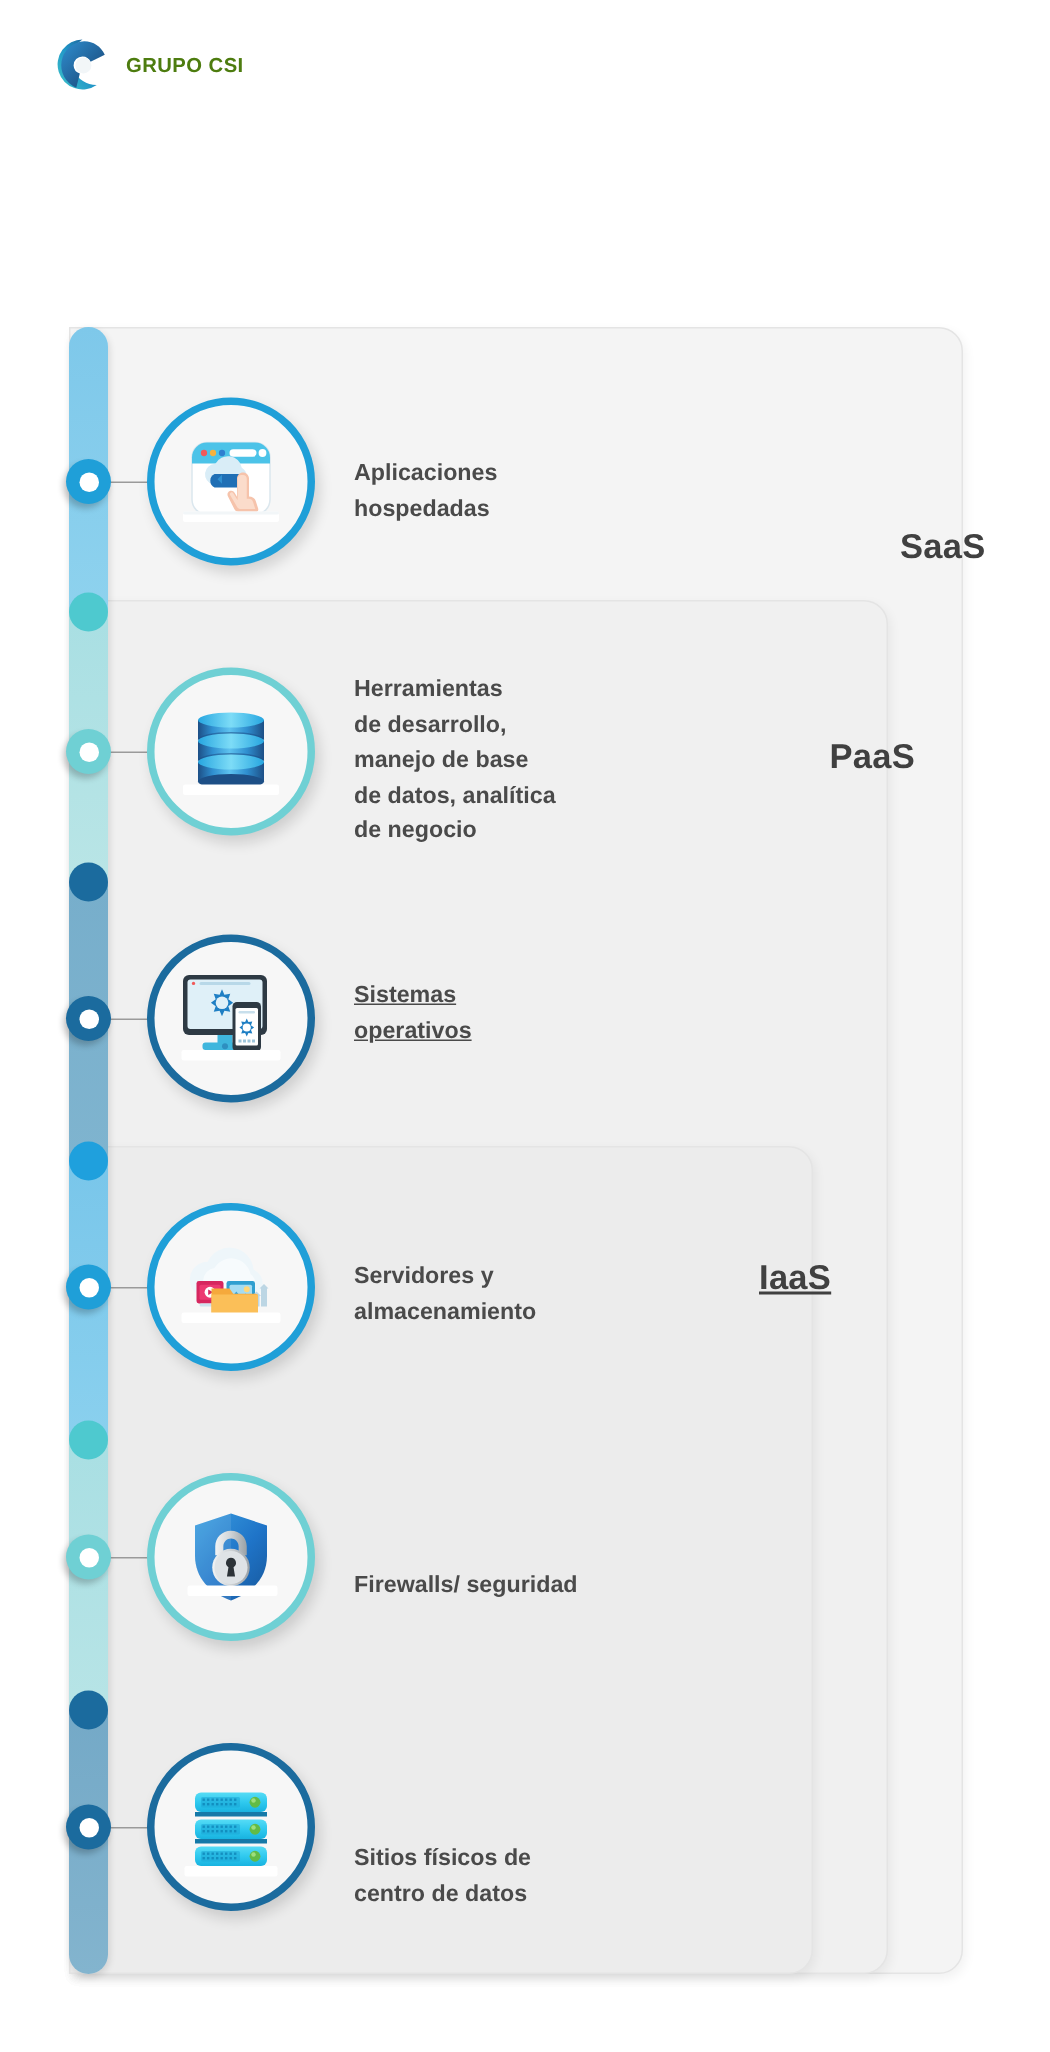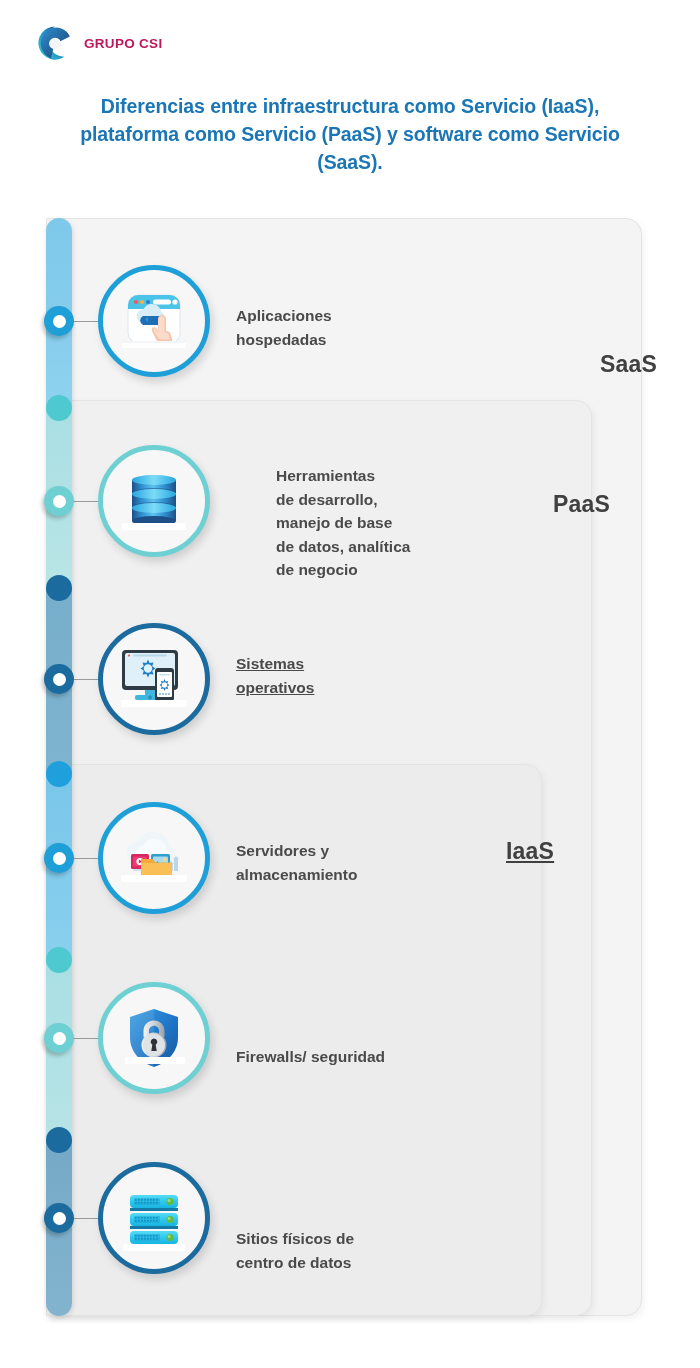--- a/index.html
+++ b/index.html
@@ -16,21 +16,21 @@
   
   .header { position: absolute; top: 0; left: 0; width: 700px; height: 200px; }
 
   .logo-row {
     position: absolute; left: 36px; top: 24px;
     display: flex; align-items: center; gap: 10px;
   }
   .logo-mark { width: 38px; height: 38px; display: block; }
   .logo-text {
     font-size: 13.5px; font-weight: 700; letter-spacing: .3px;
-    color: #be185d;
+    color: #4d7c0f;
   }
 
   .title {
     position: absolute; left: 0; top: 92px; width: 700px;
     text-align: center;
     font-size: 19.5px; font-weight: 800; line-height: 1.44;
     color: #1b76b5;
     letter-spacing: -.1px;
     padding: 0 60px;
   }
@@ -145,21 +145,20 @@
           <stop offset="100%" stop-color="#173f6e"></stop>
         </linearGradient>
       </defs>
       <path d="M32 4a28 28 0 1 0 16 51 28 28 0 0 1-21-47 27 27 0 0 1 5-4z" fill="url(#glg)"></path>
       <path d="M34 6c10 0 19 6 23 15l-16 8a10 10 0 0 0-9-6 10 10 0 0 0-10 10 10 10 0 0 0 7 9l-4 16A27 27 0 0 1 34 6z" fill="url(#glg2)"></path>
       <circle cx="33" cy="33" r="9" fill="#f2f6f8"></circle>
     </svg>
     <span class="logo-text">GRUPO CSI</span>
   </div>
 
-  <div class="title">Diferencias entre infraestructura como Servicio (IaaS), plataforma como Servicio (PaaS) y software como Servicio (SaaS).</div>
 </div>
 
 <div class="diagram">
 
   <div class="panel panel-saas"></div>
   <div class="panel panel-paas"></div>
   <div class="panel panel-iaas"></div>
 
   <div class="panel-label label-saas">SaaS</div>
   <div class="panel-label label-paas">PaaS</div>
@@ -240,21 +239,21 @@
         <ellipse cx="35" cy="27" rx="22" ry="5" fill="#1d4f86" opacity=".55"></ellipse>
         <rect x="13" y="28" width="44" height="13" fill="url(#dbg)"></rect>
         <ellipse cx="35" cy="28" rx="22" ry="5" fill="url(#dbt)"></ellipse>
         <ellipse cx="35" cy="41" rx="22" ry="5" fill="#1d4f86" opacity=".55"></ellipse>
         <rect x="13" y="42" width="44" height="13" fill="url(#dbg)"></rect>
         <ellipse cx="35" cy="42" rx="22" ry="5" fill="url(#dbt)"></ellipse>
         <ellipse cx="35" cy="55" rx="22" ry="5" fill="#1d4f86"></ellipse>
         <rect x="3" y="57" width="64" height="7" rx="1.5" fill="#ffffff"></rect>
       </svg>
     </div>
-    <div class="row-label" style="top:246px;margin-left:40px;">Herramientas
+    <div class="row-label" style="top:230px;">Herramientas
 de desarrollo,
 manejo de base
 de datos, analítica
 de negocio</div>
   </div>
 
   <div class="row">
     <div class="icon-circle" style="top:405px; border:5px solid #1b6b9e;">
       <svg width="74" height="74" viewBox="0 0 74 74">
         <rect x="5" y="8" width="56" height="40" rx="4" fill="#2e3a44"></rect>

